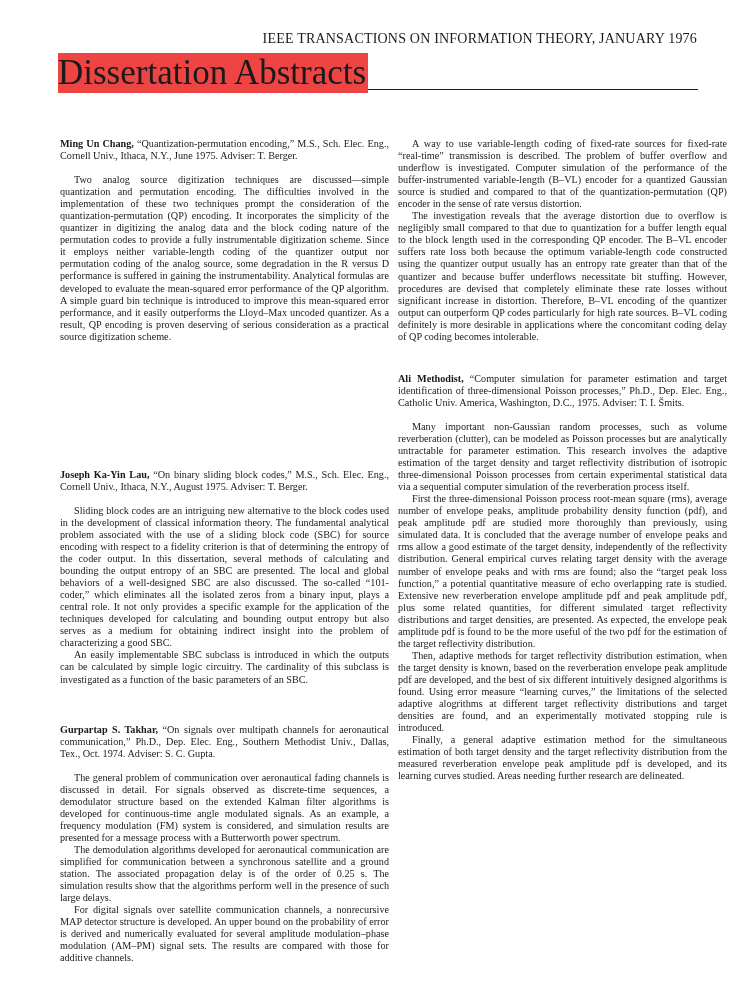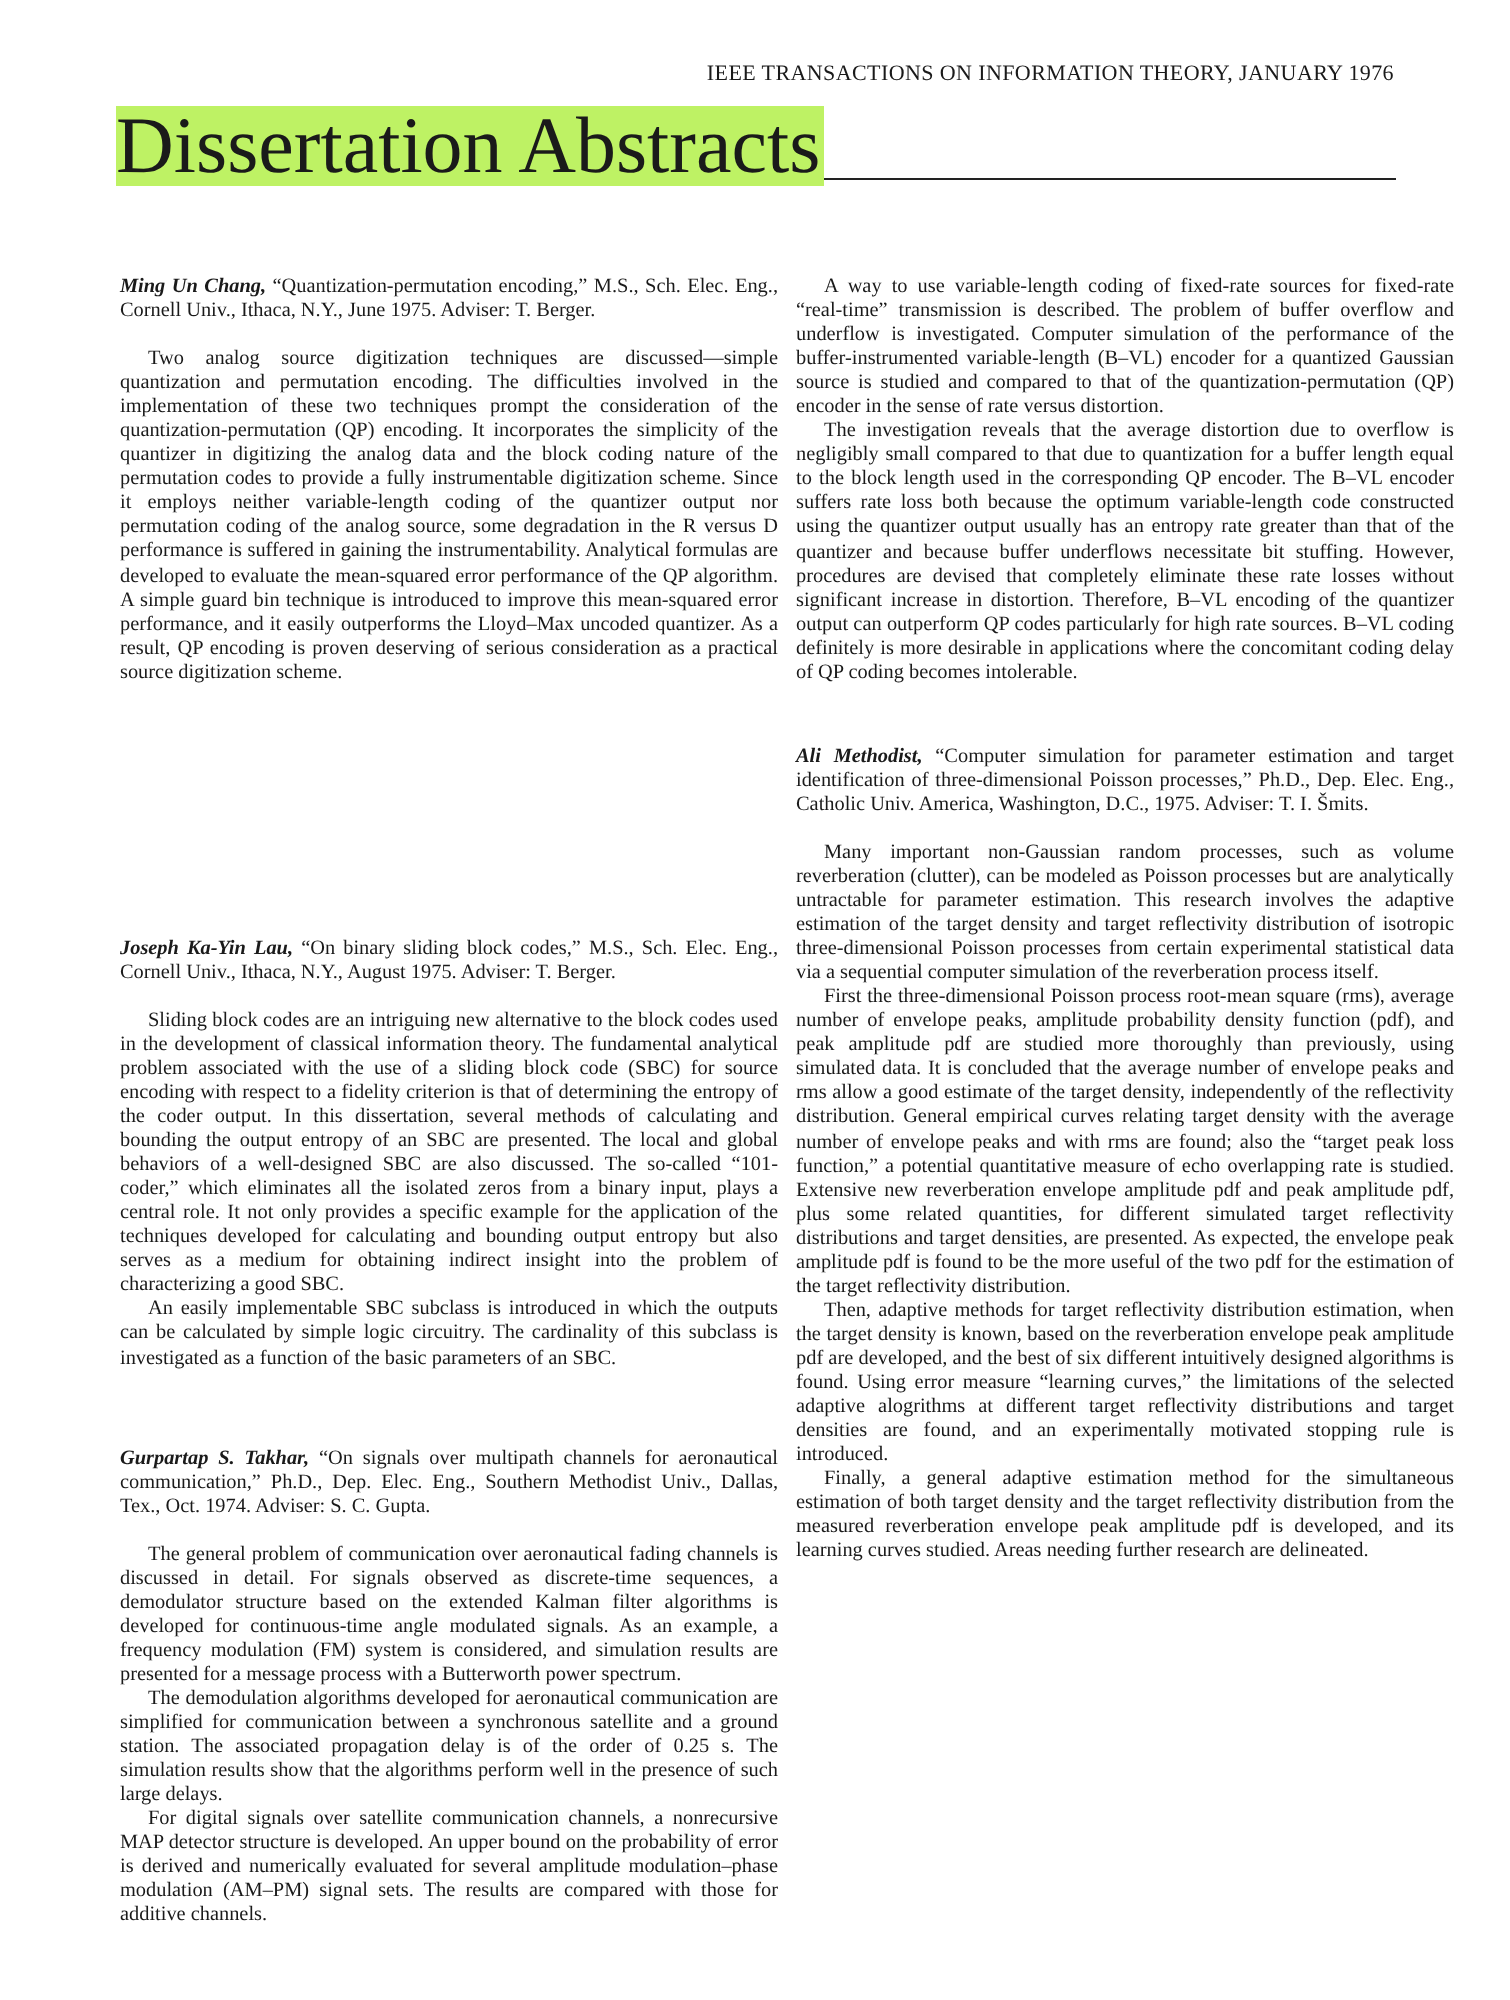--- a/index.html
+++ b/index.html
@@ -1,30 +1,30 @@
 <!DOCTYPE html>
 <html><head>
 <meta charset="utf-8">
 <style>
   html, body { margin: 0; padding: 0; background: #ffffff; }
   body {
     width: 755px; height: 1000px; position: relative; overflow: hidden;
     font-family: "Liberation Serif", "DejaVu Serif", serif; color: #1a1a1a;
   }
   .page-num { position: absolute; left: 58px; top: 31px; font-size: 11px; margin-top: 47px; }
-  .running-head { position: absolute; right: 58px; top: 31px; font-size: 11px; letter-spacing: 0.2px; font-variant: small-caps; }
+  .running-head { position: absolute; right: 58px; top: 31px; font-size: 14px; letter-spacing: 0.2px; font-variant: small-caps; }
   .title-row { position: absolute; left: 58px; top: 53px; width: 640px; height: 50px; }
-  .title { font-size: 40px; line-height: 40px; display: inline-block; background: #bef264; position: relative; z-index: 2; padding-right: 2px; }
+  .title { font-size: 35px; line-height: 40px; display: inline-block; background: #ef4444; position: relative; z-index: 2; padding-right: 2px; }
   .title-rule { position: absolute; left: 0; right: 0; top: 36px; border-bottom: 1.5px solid #222; z-index: 1; }
   .col { position: absolute; top: 138px; width: 329px; font-size: 10.2px; line-height: 12.05px; text-align: justify; }
   .col-left { left: 60px; }
   .col-right { left: 398px; }
   .entry { margin-bottom: 38px; }
   .cite { margin: 0 0 12px 0; }
-  .author { font-weight: bold; font-style: italic; }
+  .author { font-weight: bold; }
   .abstract p { margin: 0; text-indent: 14px; }
 </style>
 </head>
 <body>
 
 <div class="page-num">124</div>
 <div class="running-head">IEEE TRANSACTIONS ON INFORMATION THEORY, JANUARY 1976</div>
 
 <div class="title-row">
   <span class="title">Dissertation Abstracts</span>

